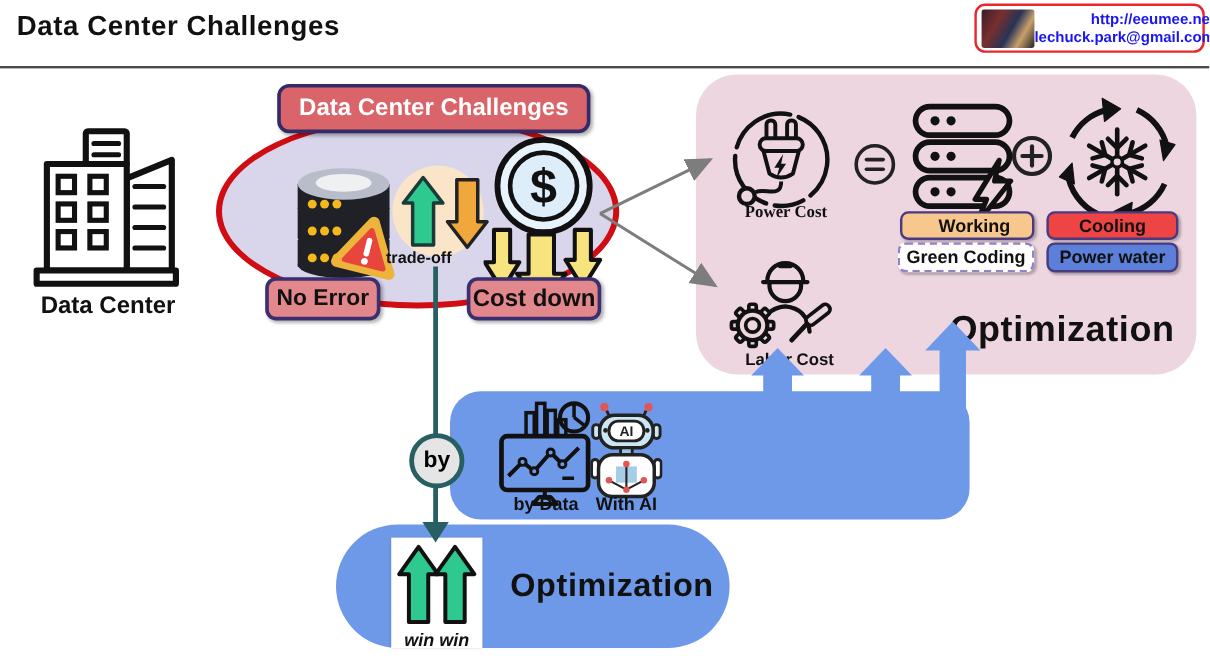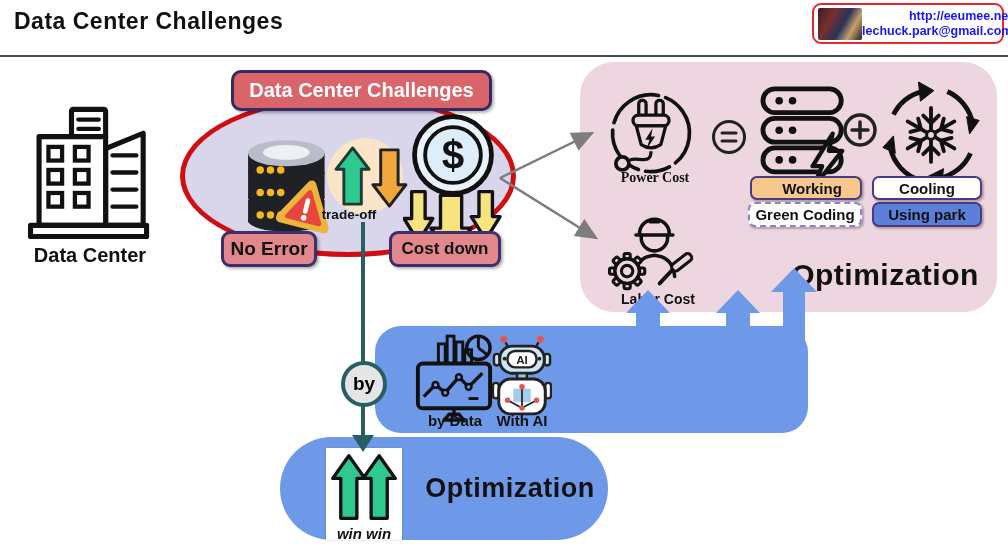--- a/index.html
+++ b/index.html
@@ -137,28 +137,28 @@
         <polygon points="42,2 58,11 44,22"></polygon>
         <polygon points="92,38 105,42 95,56"></polygon>
         <polygon points="68,92 66,109 52,100"></polygon>
         <polygon points="16,58 5,70 18,76"></polygon>
       </g>
     </svg>
 
     <div class="abs badge panel-badge" style="left:170px;top:114px;width:112px;height:24px;background:#f7c78e;padding-left:12px;">
       <span>Working</span>
       </div>
-    <div class="abs badge panel-badge" style="left:292px;top:114px;width:110px;height:24px;background:#ffffff;">
+    <div class="abs badge panel-badge" style="left:292px;top:114px;width:110px;height:24px;background:#ef4444;">
       <span>Cooling</span>
       </div>
     <div class="abs badge panel-badge" style="left:168px;top:140px;width:114px;height:25px;background:#fff;border:2.5px dashed #8f83cc;">
       <span>Green Coding</span>
       </div>
     <div class="abs badge panel-badge" style="left:292px;top:140px;width:110px;height:25px;background:#5c7fd9;">
-      <span>Using park</span>
+      <span>Power water</span>
       </div>
 
     <svg class="abs" style="left:26px;top:144px;" width="88" height="88" viewBox="0 0 100 100">
       <g fill="#eed6e0" stroke="#111" stroke-width="4" stroke-linejoin="round" stroke-linecap="round">
         <circle cx="55" cy="36" r="15"></circle>
         <path d="M38,32 A17,17 0 0 1 72,32"></path>
         <line x1="34" y1="33" x2="76" y2="33"></line>
         <path d="M50,18 h10"></path>
         <path d="M32,80 Q34,58 55,56 Q76,58 78,80"></path>
       </g>
@@ -237,21 +237,21 @@
   </div>
 
   <div class="abs badge" style="left:231px;top:70px;width:261px;height:41px;background:#d9646a;border:3px solid #332a66;
               border-radius:10px;box-shadow:2px 2px 3px rgba(0,0,0,.3);">
     <span style="color:#fff;font-size:20px;font-weight:bold;">Data Center Challenges</span>
     </div>
 
   <div class="abs badge salmon" style="left:221px;top:231px;width:96px;height:36px;font-size:19px;">
     <span>No Error</span>
     </div>
-  <div class="abs badge salmon" style="left:389px;top:231px;width:112px;height:36px;font-size:17px;">
+  <div class="abs badge salmon" style="left:389px;top:231px;width:112px;height:36px;font-size:20px;">
     <span>Cost down</span>
     </div>
 
   <svg class="abs" style="left:0;top:0;pointer-events:none;" width="1008" height="550" viewBox="0 0 1008 550">
     <defs>
       <marker id="gray-head" markerWidth="11" markerHeight="10" refX="8" refY="4" orient="auto">
         <path d="M0,0 L9,4 L0,8 Z" fill="#7d7d7d"></path>
       </marker>
     </defs>
     <line x1="500" y1="178" x2="592" y2="133" stroke="#7d7d7d" stroke-width="2.5" marker-end="url(#gray-head)"></line>

